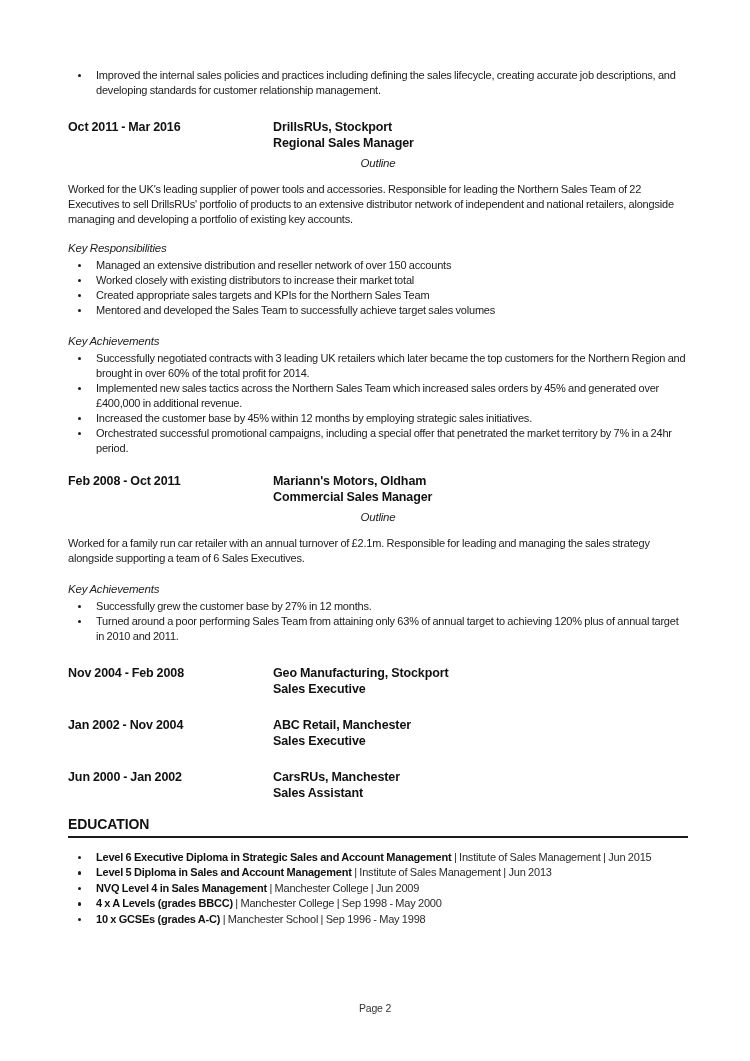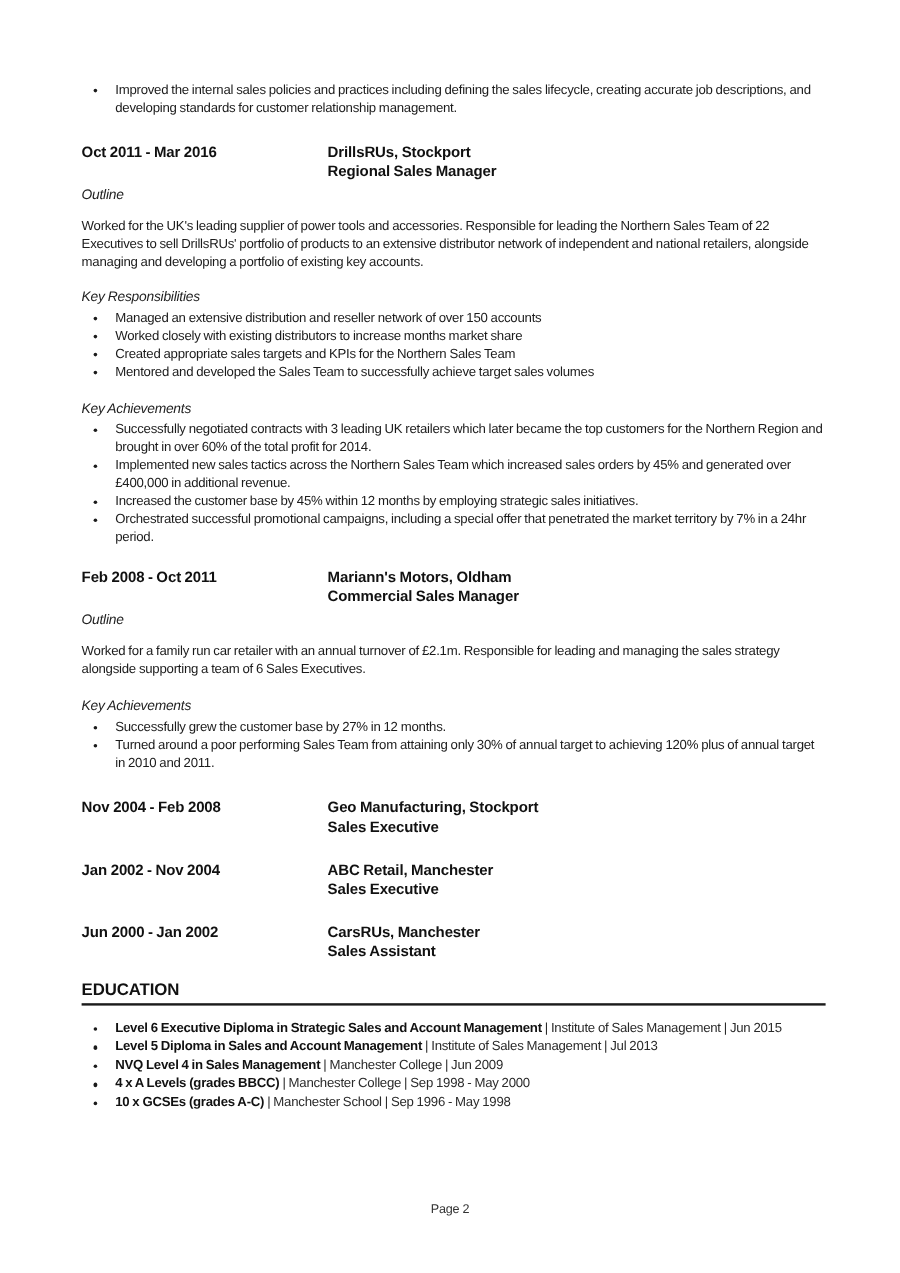--- a/index.html
+++ b/index.html
@@ -42,21 +42,21 @@
     line-height: 15.5px;
     color: #111111;
     letter-spacing: -0.1px;
   }
   .role-dates { width: 205px; flex: 0 0 205px; }
   .subhead {
     font-style: italic;
     font-size: 11.5px;
     color: #222222;
   }
-  .outline-label { margin-top: 5px; }
+  .outline-label { margin-top: 5px; text-align: center; }
   .outline-text { margin: 11px 0 0 0; }
   .resp-label { margin-top: 14px; }
   .ach-label { margin-top: 16px; }
   .list { margin-top: 2px; }
   .r1 .role-header { margin-top: 22px; }
   .r2 .role-header { margin-top: 18px; }
   .r3 .role-header { margin-top: 22px; }
   .r4 .role-header { margin-top: 21px; }
   .r5 .role-header { margin-top: 21px; }
   .edu-heading {
@@ -99,21 +99,21 @@
       <div class="role-org">
         <div>DrillsRUs, Stockport</div>
         <div>Regional Sales Manager</div>
       </div>
     </div>
     <div class="subhead outline-label">Outline</div>
     <p class="outline-text">Worked for the UK's leading supplier of power tools and accessories. Responsible for leading the Northern Sales Team of 22 Executives to sell DrillsRUs' portfolio of products to an extensive distributor network of independent and national retailers, alongside managing and developing a portfolio of existing key accounts.</p>
     <div class="subhead resp-label">Key Responsibilities</div>
     <ul class="list">
       <li>Managed an extensive distribution and reseller network of over 150 accounts</li>
-      <li>Worked closely with existing distributors to increase months market share</li>
+      <li>Worked closely with existing distributors to increase their market total</li>
       <li>Created appropriate sales targets and KPIs for the Northern Sales Team</li>
       <li>Mentored and developed the Sales Team to successfully achieve target sales volumes</li>
     </ul>
     <div class="subhead ach-label">Key Achievements</div>
     <ul class="list">
       <li>Successfully negotiated contracts with 3 leading UK retailers which later became the top customers for the Northern Region and brought in over 60% of the total profit for 2014.</li>
       <li>Implemented new sales tactics across the Northern Sales Team which increased sales orders by 45% and generated over £400,000 in additional revenue.</li>
       <li>Increased the customer base by 45% within 12 months by employing strategic sales initiatives.</li>
       <li>Orchestrated successful promotional campaigns, including a special offer that penetrated the market territory by 7% in a 24hr period.</li>
     </ul>
@@ -125,21 +125,21 @@
       <div class="role-org">
         <div>Mariann's Motors, Oldham</div>
         <div>Commercial Sales Manager</div>
       </div>
     </div>
     <div class="subhead outline-label">Outline</div>
     <p class="outline-text">Worked for a family run car retailer with an annual turnover of £2.1m. Responsible for leading and managing the sales strategy alongside supporting a team of 6 Sales Executives.</p>
     <div class="subhead ach-label">Key Achievements</div>
     <ul class="list">
       <li>Successfully grew the customer base by 27% in 12 months.</li>
-      <li>Turned around a poor performing Sales Team from attaining only 30% of annual target to achieving 120% plus of annual target in 2010 and 2011.</li>
+      <li>Turned around a poor performing Sales Team from attaining only 63% of annual target to achieving 120% plus of annual target in 2010 and 2011.</li>
     </ul>
   </section>
 
   <section class="role r3">
     <div class="role-header">
       <div class="role-dates">Nov 2004 - Feb 2008</div>
       <div class="role-org">
         <div>Geo Manufacturing, Stockport</div>
         <div>Sales Executive</div>
       </div>
@@ -163,21 +163,21 @@
         <div>CarsRUs, Manchester</div>
         <div>Sales Assistant</div>
       </div>
     </div>
   </section>
 
   <section>
     <h2 class="edu-heading">EDUCATION</h2>
     <ul class="edu-list">
       <li><span class="edu-name">Level 6 Executive Diploma in Strategic Sales and Account Management</span> <span class="edu-details">| Institute of Sales Management | Jun 2015</span></li>
-      <li><span class="edu-name">Level 5 Diploma in Sales and Account Management</span> <span class="edu-details">| Institute of Sales Management | Jul 2013</span></li>
+      <li><span class="edu-name">Level 5 Diploma in Sales and Account Management</span> <span class="edu-details">| Institute of Sales Management | Jun 2013</span></li>
       <li><span class="edu-name">NVQ Level 4 in Sales Management</span> <span class="edu-details">| Manchester College | Jun 2009</span></li>
       <li><span class="edu-name">4 x A Levels (grades BBCC)</span> <span class="edu-details">| Manchester College | Sep 1998 - May 2000</span></li>
       <li><span class="edu-name">10 x GCSEs (grades A-C)</span> <span class="edu-details">| Manchester School | Sep 1996 - May 1998</span></li>
     </ul>
   </section>
 
 </div>
 
 <div class="page-footer">Page 2</div>
 

